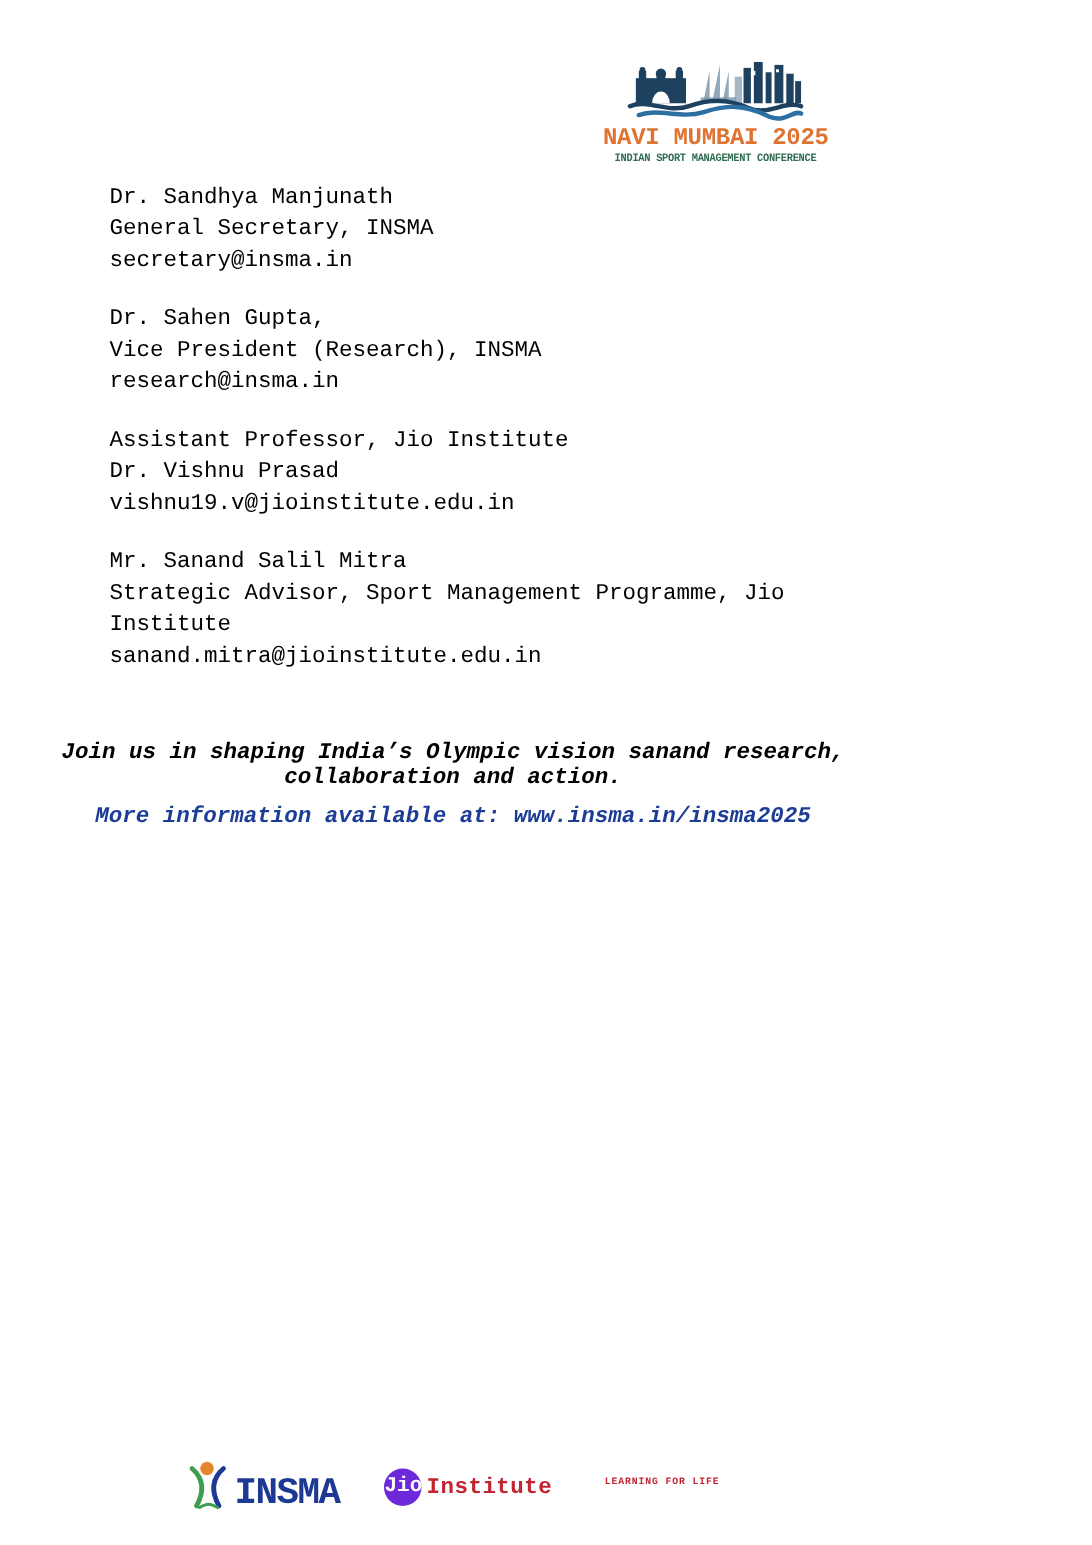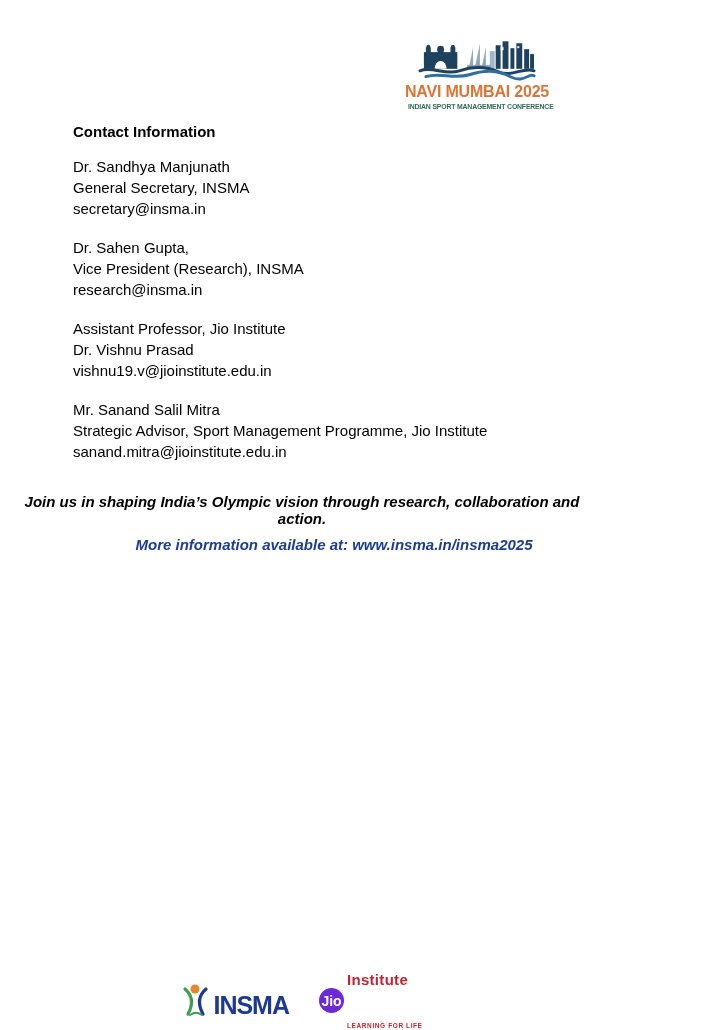--- a/index.html
+++ b/index.html
@@ -1,21 +1,21 @@
 <!DOCTYPE html>
 <html><head>
 <meta charset="utf-8">
 <style>
   html, body { margin: 0; padding: 0; background: #ffffff; }
   .page {
     position: relative;
     width: 604px;
     height: 1030px;
     background: #ffffff;
-    font-family: Liberation Sans, sans-serif;
+    font-family: Liberation Mono, monospace;
     color: #000000;
     overflow: hidden;
   }
 
   
   .conf-logo {
     position: absolute;
     top: 37px;
     right: 52px;
     width: 150px;
@@ -72,21 +72,20 @@
   .more-info {
     position: absolute;
     top: 536px;
     left: 0;
     width: 100%;
     text-align: center;
     font-size: 15px;
     font-weight: bold;
     font-style: italic;
     color: #1C3D96;
-    padding-left: 32px;
   }
 
   
   .footer {
     position: absolute;
     top: 972px;
     left: 0;
     width: 100%;
     display: flex;
     justify-content: center;
@@ -114,21 +113,21 @@
     height: 25px;
     border-radius: 50%;
     background: #6d28d9;
     color: #ffffff;
     font-size: 14px;
     font-weight: bold;
     display: flex;
     align-items: center;
     justify-content: center;
   }
-  .jio-text-col { display: flex; flex-direction: column; line-height: 1; gap: 35px; }
+  .jio-text-col { display: flex; flex-direction: row; line-height: 1; gap: 35px; }
   .jio-name {
     font-size: 15px;
     font-weight: bold;
     color: #C32432;
     letter-spacing: 0.3px;
   }
   .jio-tagline {
     margin-top: 1px;
     font-size: 6.5px;
     font-weight: bold;
@@ -169,21 +168,20 @@
       <rect x="101" y="9" width="2" height="2" fill="#ffffff"></rect>
 
       <path d="M2,34 C14,29 28,39 42,34 S68,29 82,35 S106,30 118,34" stroke="#1E415F" stroke-width="3" fill="none" stroke-linecap="round"></path>
       <path d="M8,40 C22,35 36,43 52,38 S80,33 94,40 S112,36 118,39" stroke="#2D6FA0" stroke-width="3" fill="none" stroke-linecap="round"></path>
     </svg>
     <div class="conf-title">NAVI MUMBAI 2025</div>
     <div class="conf-subtitle">INDIAN SPORT MANAGEMENT CONFERENCE</div>
   </div>
 
   <div class="contact-section">
-    <p class="contact-heading">Contact Information</p>
 
     <div class="contact-block">
       <p>Dr. Sandhya Manjunath</p>
       <p>General Secretary, INSMA</p>
       <p>secretary@insma.in</p>
     </div>
 
     <div class="contact-block">
       <p>Dr. Sahen Gupta,</p>
       <p>Vice President (Research), INSMA</p>
@@ -196,21 +194,21 @@
       <p>vishnu19.v@jioinstitute.edu.in</p>
     </div>
 
     <div class="contact-block">
       <p>Mr. Sanand Salil Mitra</p>
       <p>Strategic Advisor, Sport Management Programme, Jio Institute</p>
       <p>sanand.mitra@jioinstitute.edu.in</p>
     </div>
   </div>
 
-  <div class="tagline">Join us in shaping India’s Olympic vision through research, collaboration and action.</div>
+  <div class="tagline">Join us in shaping India’s Olympic vision sanand research, collaboration and action.</div>
 
   <div class="more-info">More information available at: www.insma.in/insma2025</div>
 
   <div class="footer">
     <div class="insma-logo">
       <svg width="30" height="38" viewBox="0 0 30 38">
         <circle cx="14" cy="7" r="4.5" fill="#E5862F"></circle>
         <path d="M4,7 C11,13 13,21 7,32" stroke="#3C9E4E" stroke-width="3.2" fill="none" stroke-linecap="round"></path>
         <path d="M25,7 C18,13 16,21 22,32" stroke="#1C3A94" stroke-width="3.2" fill="none" stroke-linecap="round"></path>
         <path d="M9,33 C14,30 16,30 21,33" stroke="#3C9E4E" stroke-width="2" fill="none" stroke-linecap="round"></path>

